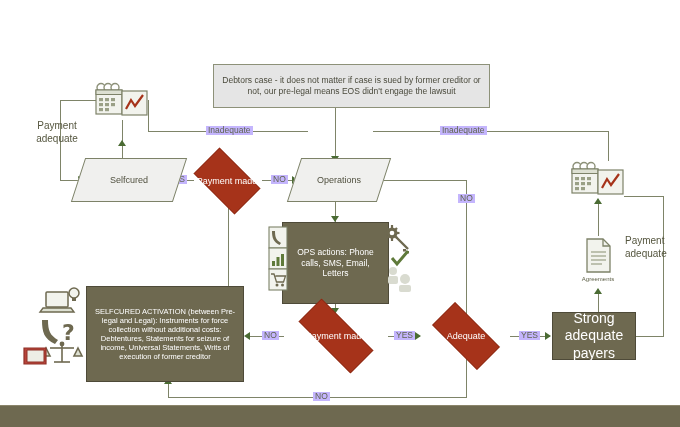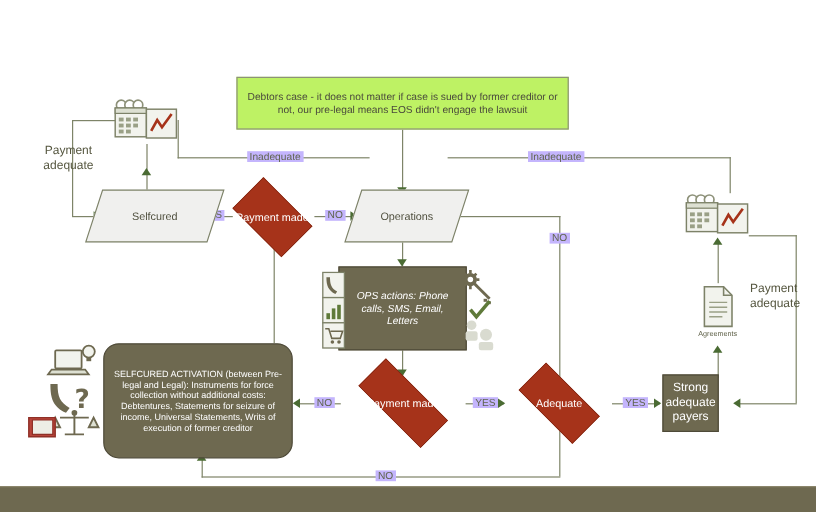--- a/index.html
+++ b/index.html
@@ -34,25 +34,25 @@
   .box-olive{
     background:#6E6950;
     border:1px solid #4e4a38;
     color:#ffffff;
     display:flex;align-items:center;justify-content:center;
     text-align:center;
     line-height:1.22;
     padding:3px 5px;
   }
   .box-sage{
-    background:#bef264;
+    background:#e5e5e5;
     border:1px solid #8d9179;
     color:#4a4a3c;
     display:flex;align-items:center;justify-content:center;
-    text-align:center;line-height:1.25;padding:3px 6px;
+    text-align:center;line-height:1.25;padding:3px 6px;margin-left:16px;
   }
 
   
   .para{
     background:#F0F0EE;
     border:1px solid #7d8268;
     color:#50503f;
     transform:skewX(-18deg);
     display:flex;align-items:center;justify-content:center;
   }
@@ -199,39 +199,39 @@
 
   <div class="node para" style="left:294px;top:158px;width:90px;height:44px;font-size:9px;">
     <span>Operations</span>
   </div>
 
   <div class="node diamond" style="left:186px;top:155px;width:82px;height:52px;font-size:9px;">
     <div class="dshape"></div>
     <div class="dtxt">Payment made</div>
   </div>
 
-  <div class="node box-olive" style="left:282px;top:222px;width:107px;height:70px;font-size:8.5px;font-style:italic;">
+  <div class="node box-olive" style="left:282px;top:222px;width:107px;height:82px;font-size:8.5px;">
     <span>OPS actions: Phone calls, SMS, Email, Letters</span>
   </div>
 
-  <div class="node box-olive" style="left:86px;top:286px;width:158px;height:96px;font-size:7.5px;border-radius:13px;">
+  <div class="node box-olive" style="left:86px;top:286px;width:158px;height:96px;font-size:7.5px;">
     <span>SELFCURED ACTIVATION (between Pre-legal and Legal): Instruments for force collection without additional costs: Debtentures, Statements for seizure of income, Universal Statements, Writs of execution of former creditor</span>
   </div>
 
   <div class="node diamond" style="left:284px;top:313px;width:104px;height:46px;font-size:9px;">
     <div class="dshape"></div>
     <div class="dtxt">Payment made</div>
   </div>
 
   <div class="node diamond" style="left:421px;top:313px;width:90px;height:46px;font-size:9px;">
     <div class="dshape"></div>
     <div class="dtxt">Adequate</div>
   </div>
 
-  <div class="node box-olive" style="left:552px;top:312px;width:47px;height:48px;font-size:10px;">
+  <div class="node box-olive" style="left:552px;top:312px;width:84px;height:48px;font-size:14px;">
     <span>Strong adequate payers</span>
   </div>
 
   <div class="icon" style="left:92px;top:82px;width:58px;height:38px;">
     <svg width="58" height="38" viewBox="0 0 58 38">
 
       <g stroke="#8d9179" fill="#ffffff" stroke-width="1.4">
         <circle cx="9" cy="5.5" r="4"></circle>
           <circle cx="16" cy="5.5" r="4"></circle>
         <circle cx="23" cy="5.5" r="4"></circle>

